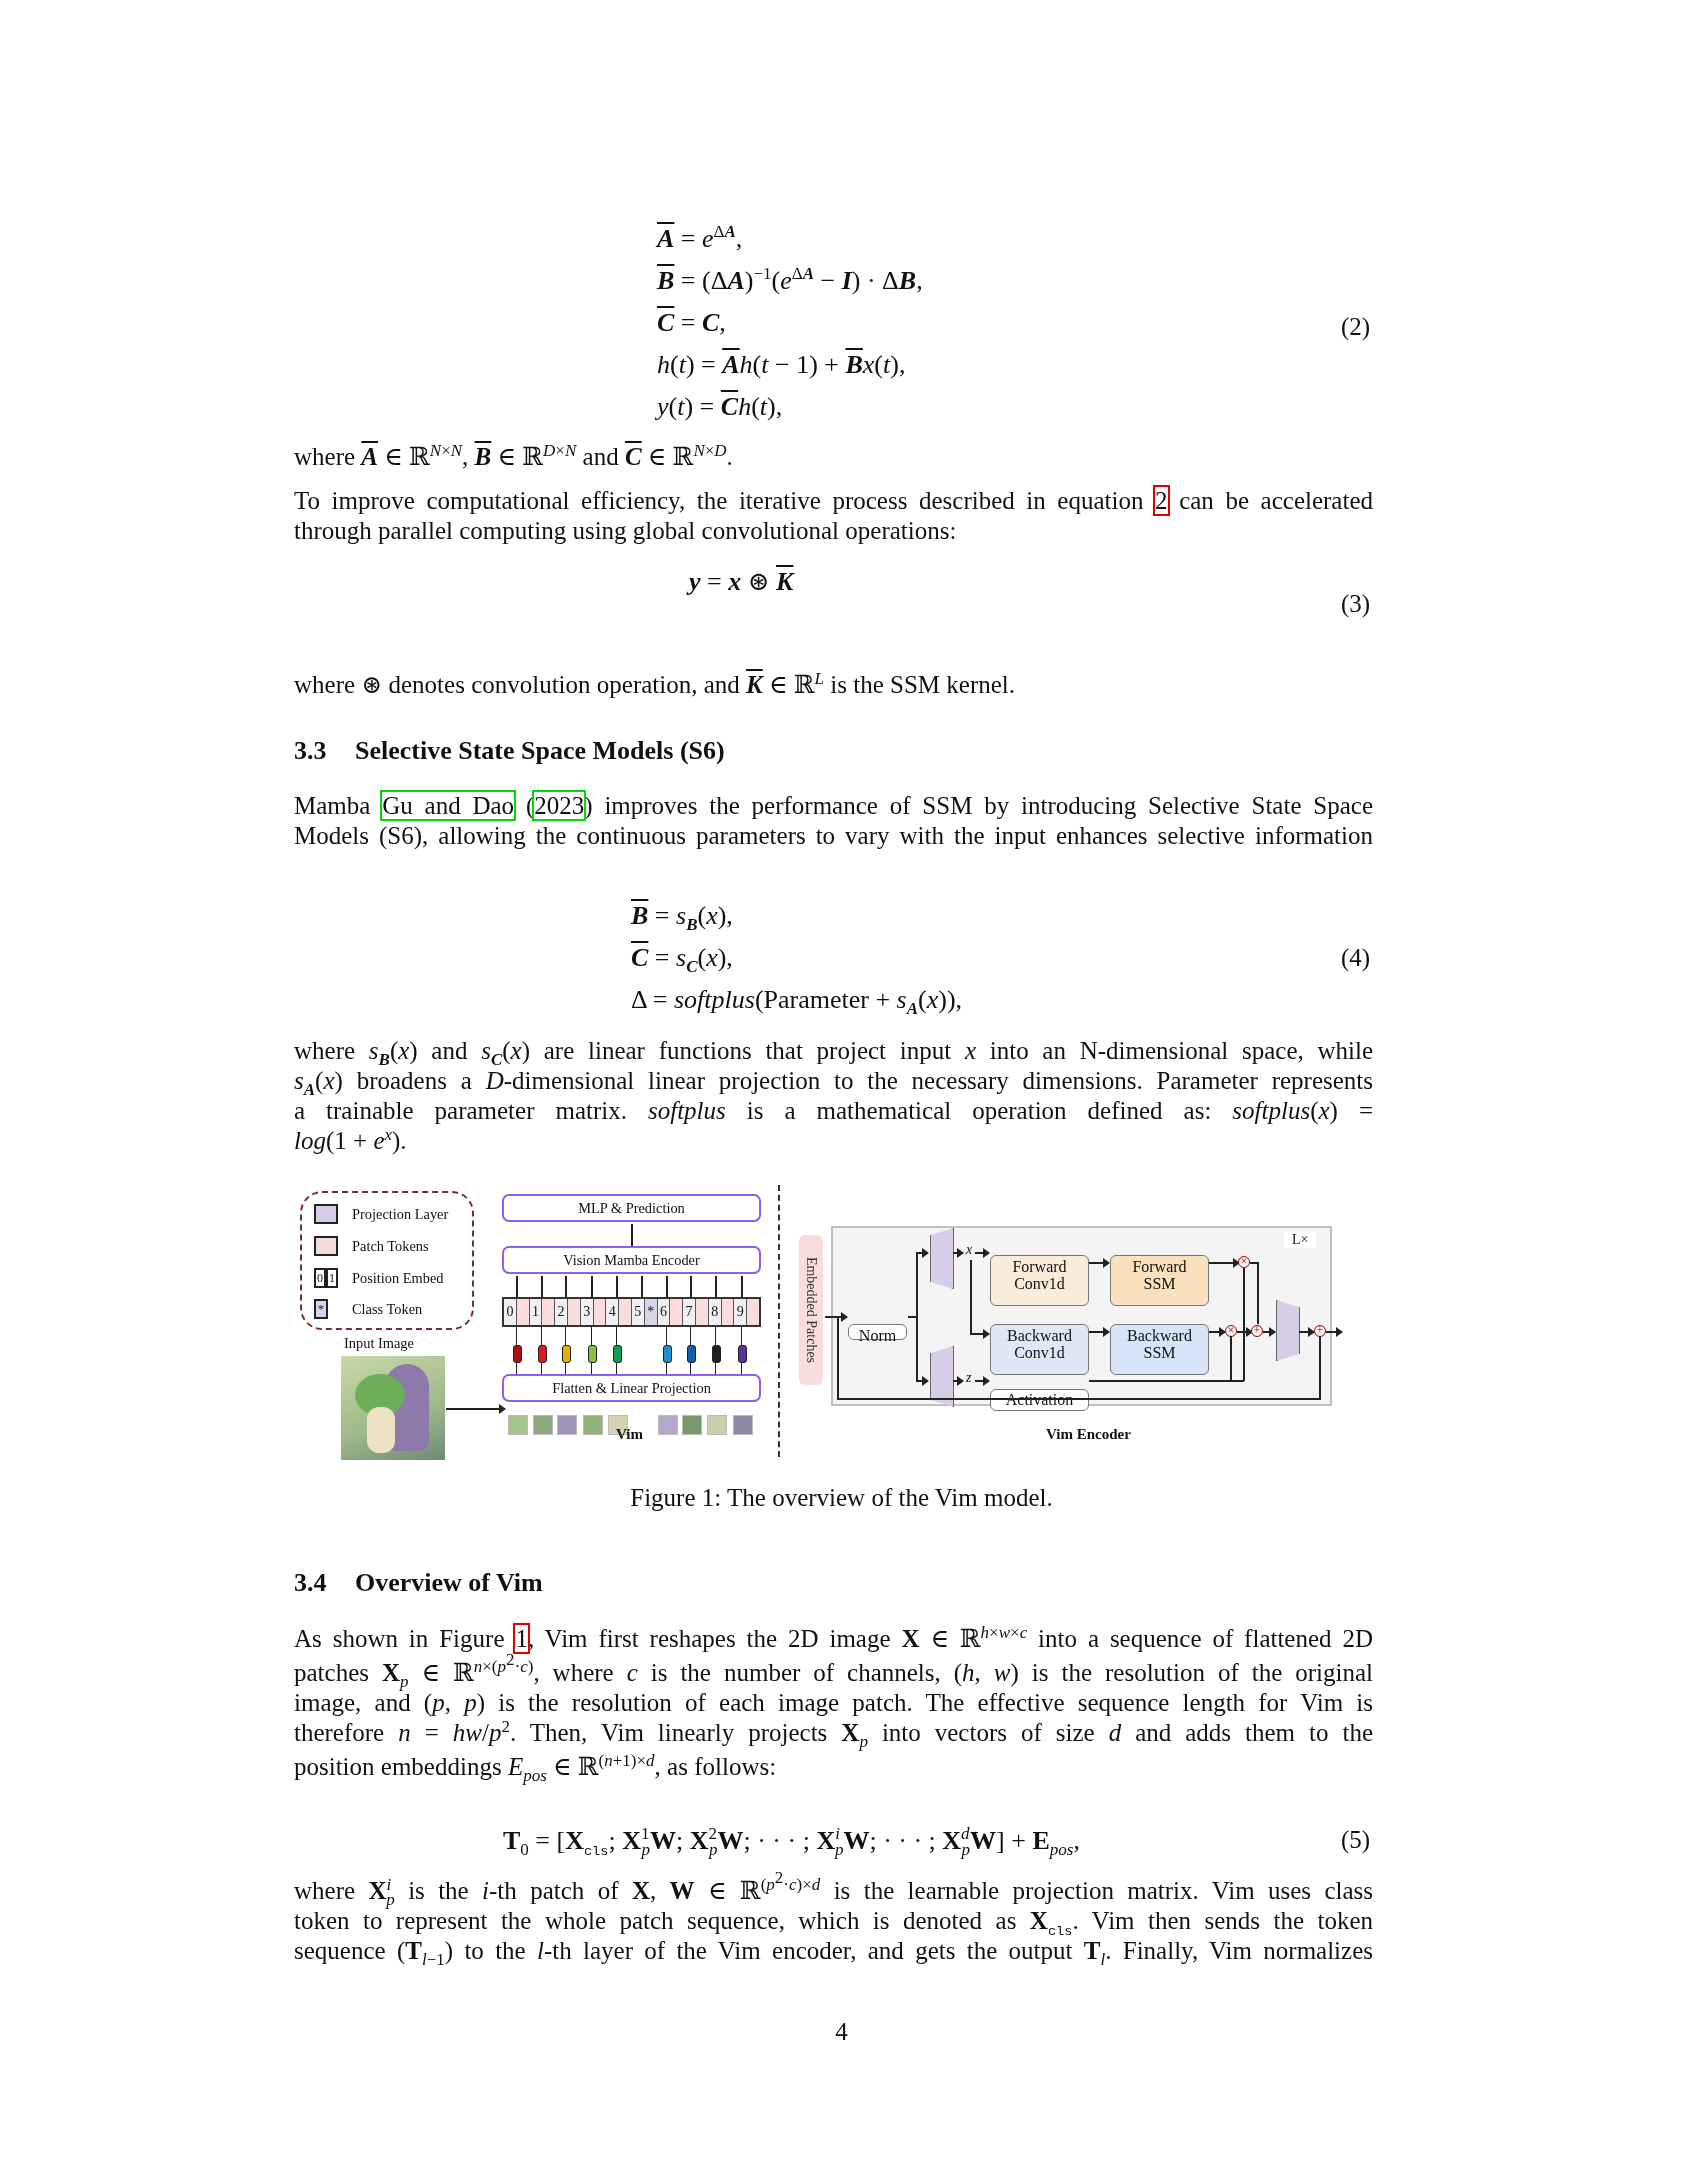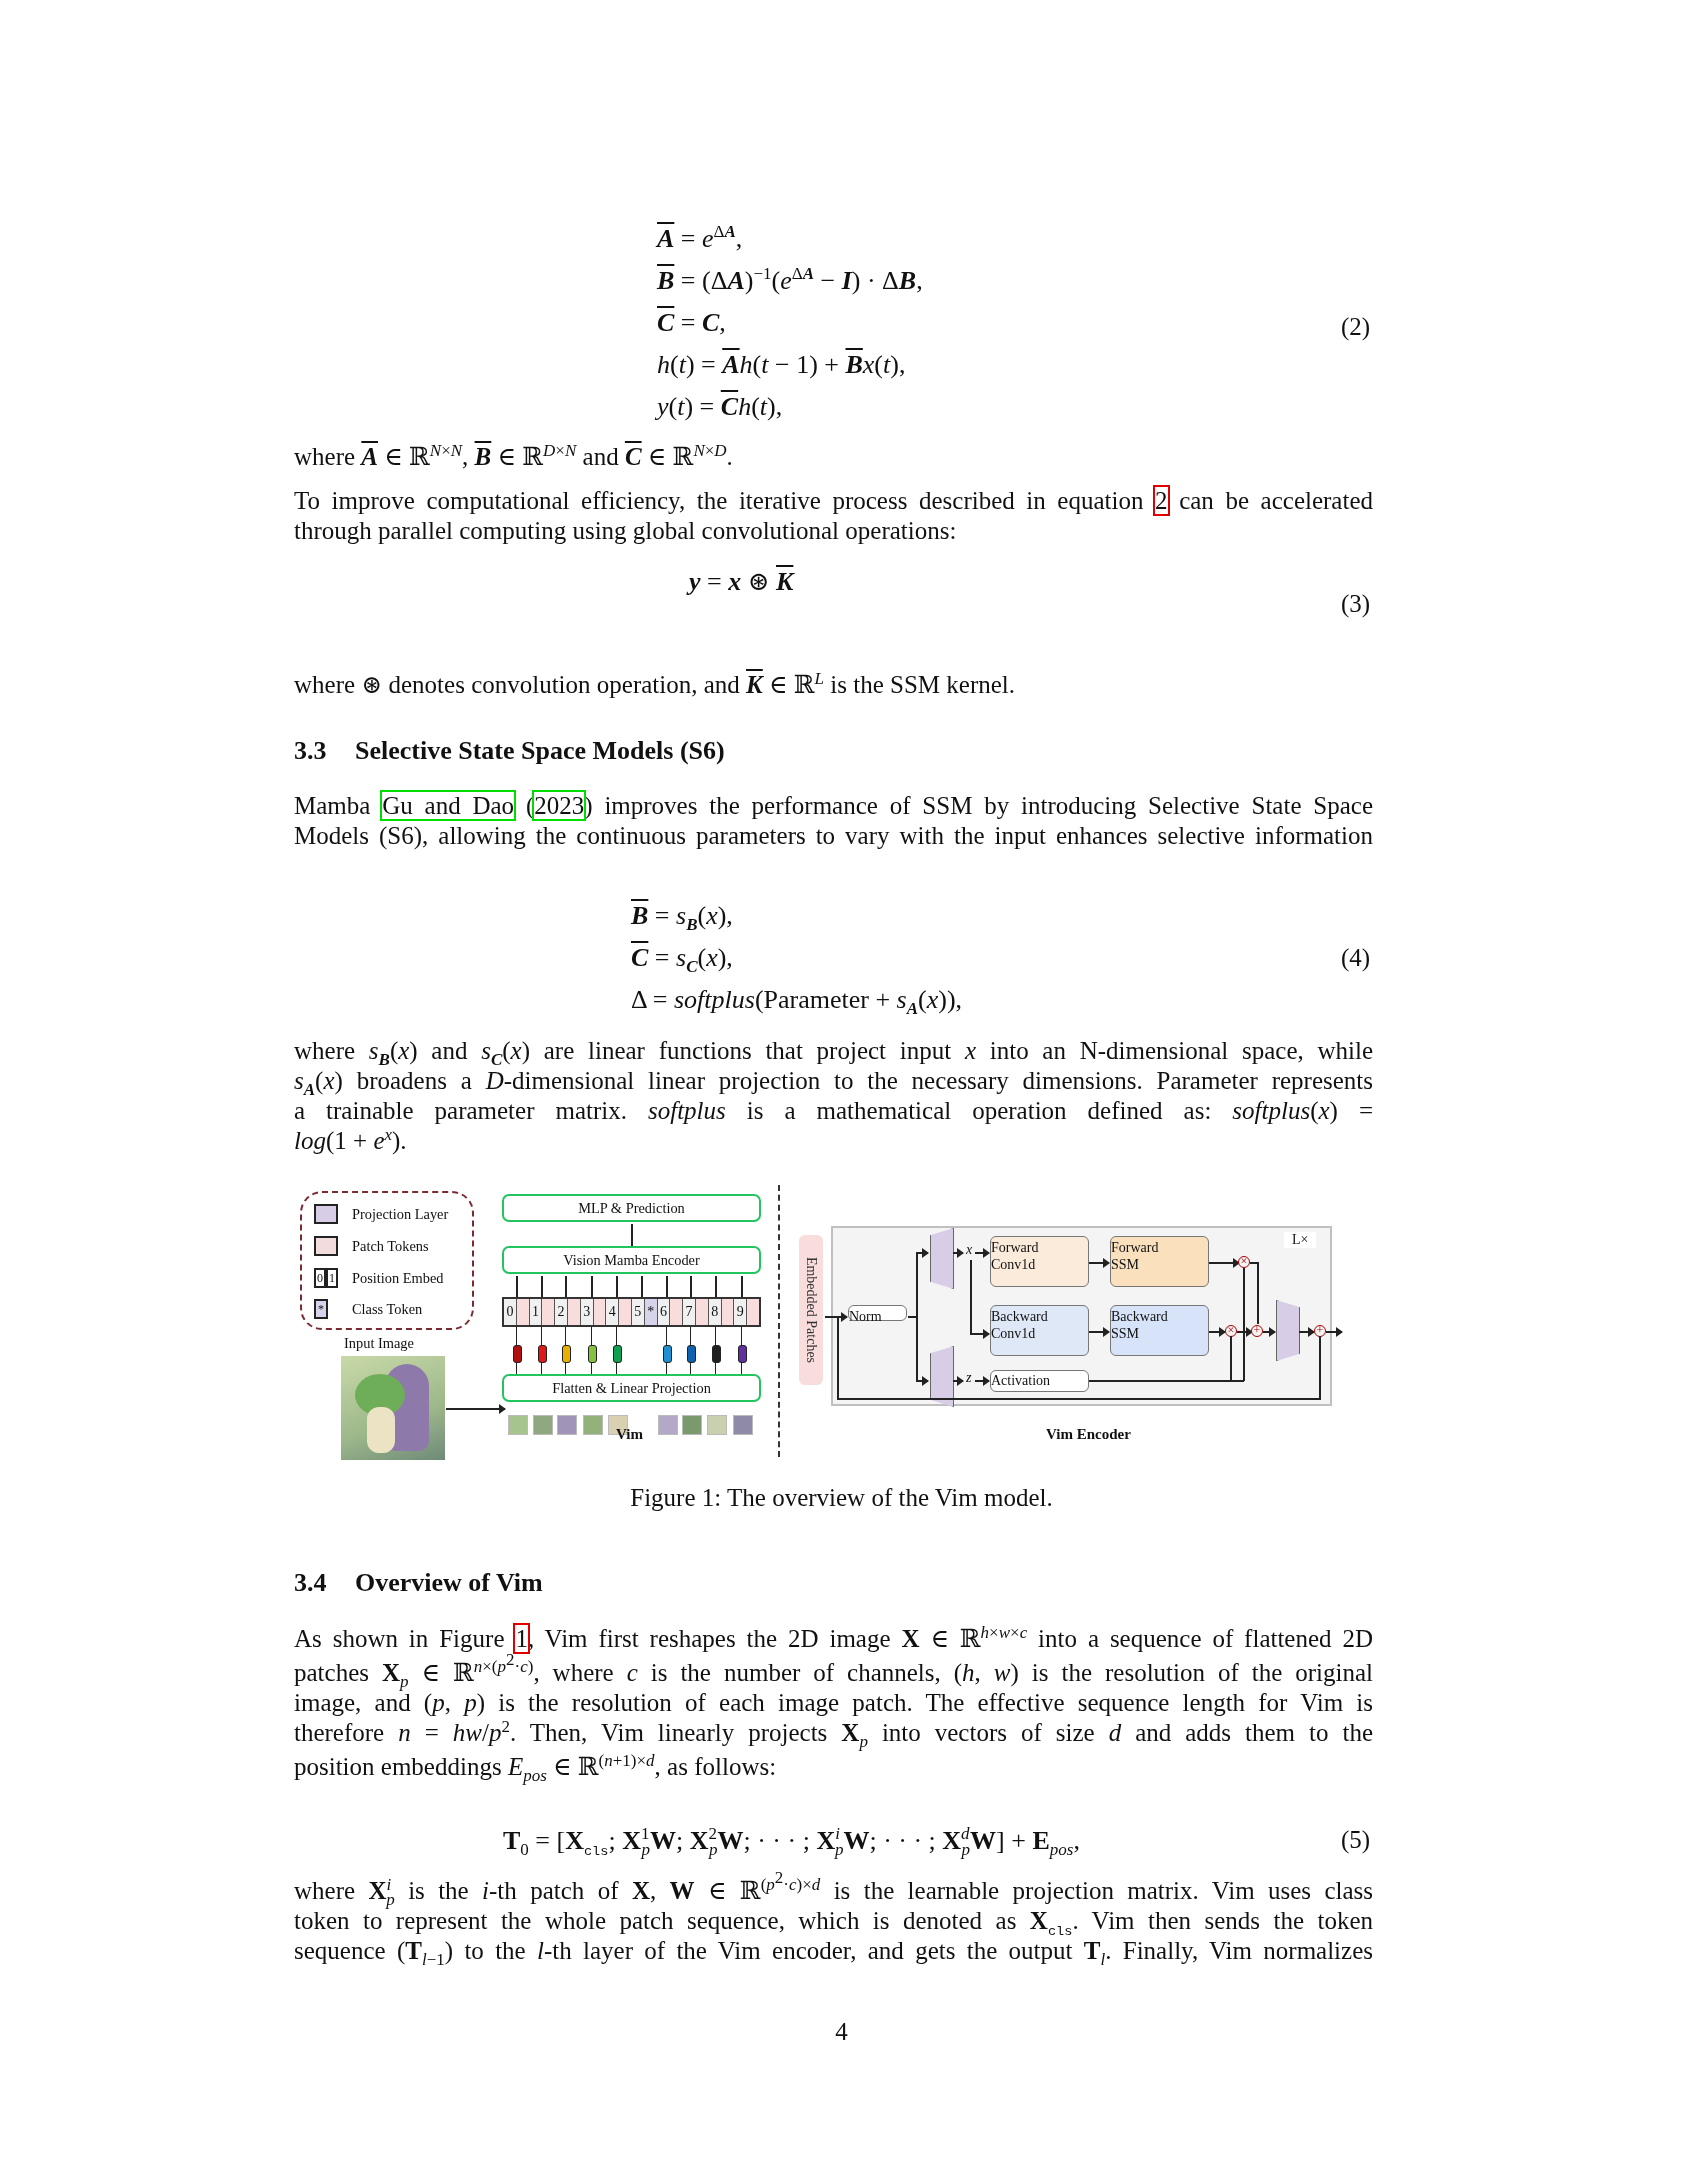--- a/index.html
+++ b/index.html
@@ -24,34 +24,34 @@
   .pagenum { position: absolute; left: 0; width: 1683px; top: 2018px; text-align: center; font-size: 25px; }
   .mono { font-family: "Liberation Mono", "DejaVu Sans Mono", monospace; font-size: 0.8em; }
 
   
   .fig { position: absolute; left: 294px; top: 1185px; width: 1069px; height: 282px; font-size: 14.4px; }
   .legend { position: absolute; left: 6px; top: 6px; width: 170px; height: 135px; border: 2px dashed #7a2a33; border-radius: 22px; }
   .leg-row { position: absolute; left: 12px; height: 22px; display: flex; align-items: center; }
   .leg-sw { width: 24px; height: 20px; border: 2px solid #222; box-sizing: border-box; margin-right: 14px; }
   .leg-pos { display: flex; margin-right: 14px; }
   .leg-pos span { width: 12px; height: 20px; border: 2px solid #222; box-sizing: border-box; font-size: 12px; text-align: center; line-height: 16px; }
-  .box { position: absolute; border: 2px solid #22c55e; border-radius: 7px; background: #fff; box-sizing: border-box; text-align: center; }
+  .box { position: absolute; border: 2px solid #8b5cf6; border-radius: 7px; background: #fff; box-sizing: border-box; text-align: center; }
   .tokens { position: absolute; left: 208px; top: 112px; width: 259px; height: 30px; display: flex; border: 2px solid #333; box-sizing: border-box; }
   .tok { flex: 1; border-right: 1px solid #555; text-align: center; line-height: 26px; font-size: 14px; }
   .tok:last-child { border-right: none; }
   .tok.pos { background: #f0f0f0; }
   .tok.patch { background: #f9dcdc; }
   .tok.cls { background: #d6d4ea; }
   .resistor { position: absolute; width: 7px; height: 16px; border-radius: 3px; border: 1px solid #222; }
   .patch-img { position: absolute; width: 20px; height: 20px; border: 1px solid #bbb; box-sizing: border-box; }
   .enc-panel { position: absolute; left: 537px; top: 41px; width: 501px; height: 180px; background: #f4f4f4; border: 2px solid #c0c0c0; box-sizing: border-box; }
   .emb { position: absolute; left: 505px; top: 50px; width: 24px; height: 150px; background: #f9dcdc; border-radius: 6px; }
   .emb span { position: absolute; left: 50%; top: 50%; transform: translate(-50%,-50%) rotate(90deg); white-space: nowrap; font-size: 14px; color: #333; }
   .trap { position: absolute; width: 22px; background: #d8cde6; border: 1px solid #666; }
-  .enc-box { position: absolute; border: 1.5px solid #777; border-radius: 6px; box-sizing: border-box; font-size: 14px; line-height: 17px; padding-top: 2px; }
+  .enc-box { position: absolute; border: 1.5px solid #777; border-radius: 6px; box-sizing: border-box; text-align: center; font-size: 16px; line-height: 17px; padding-top: 2px; margin-top: 19px; }
   .arrow-h { position: absolute; height: 2px; background: #222; }
   .arrow-h::after { content: ""; position: absolute; right: -1px; top: -4px; border-left: 7px solid #222; border-top: 5px solid transparent; border-bottom: 5px solid transparent; }
   .line-h { position: absolute; height: 2px; background: #222; }
   .line-v { position: absolute; width: 2px; background: #222; }
   .op { position: absolute; width: 12px; height: 12px; border: 1.5px solid #a00; border-radius: 50%; box-sizing: border-box; font-size: 12px; line-height: 9px; text-align: center; color: #a00; background: #f4f4f4; }
   .fig-label { position: absolute; font-weight: bold; font-size: 15px; }
   .dashed-divider { position: absolute; left: 484px; top: 0; height: 272px; border-left: 2px dashed #333; }
 </style>
 </head>
 <body>

